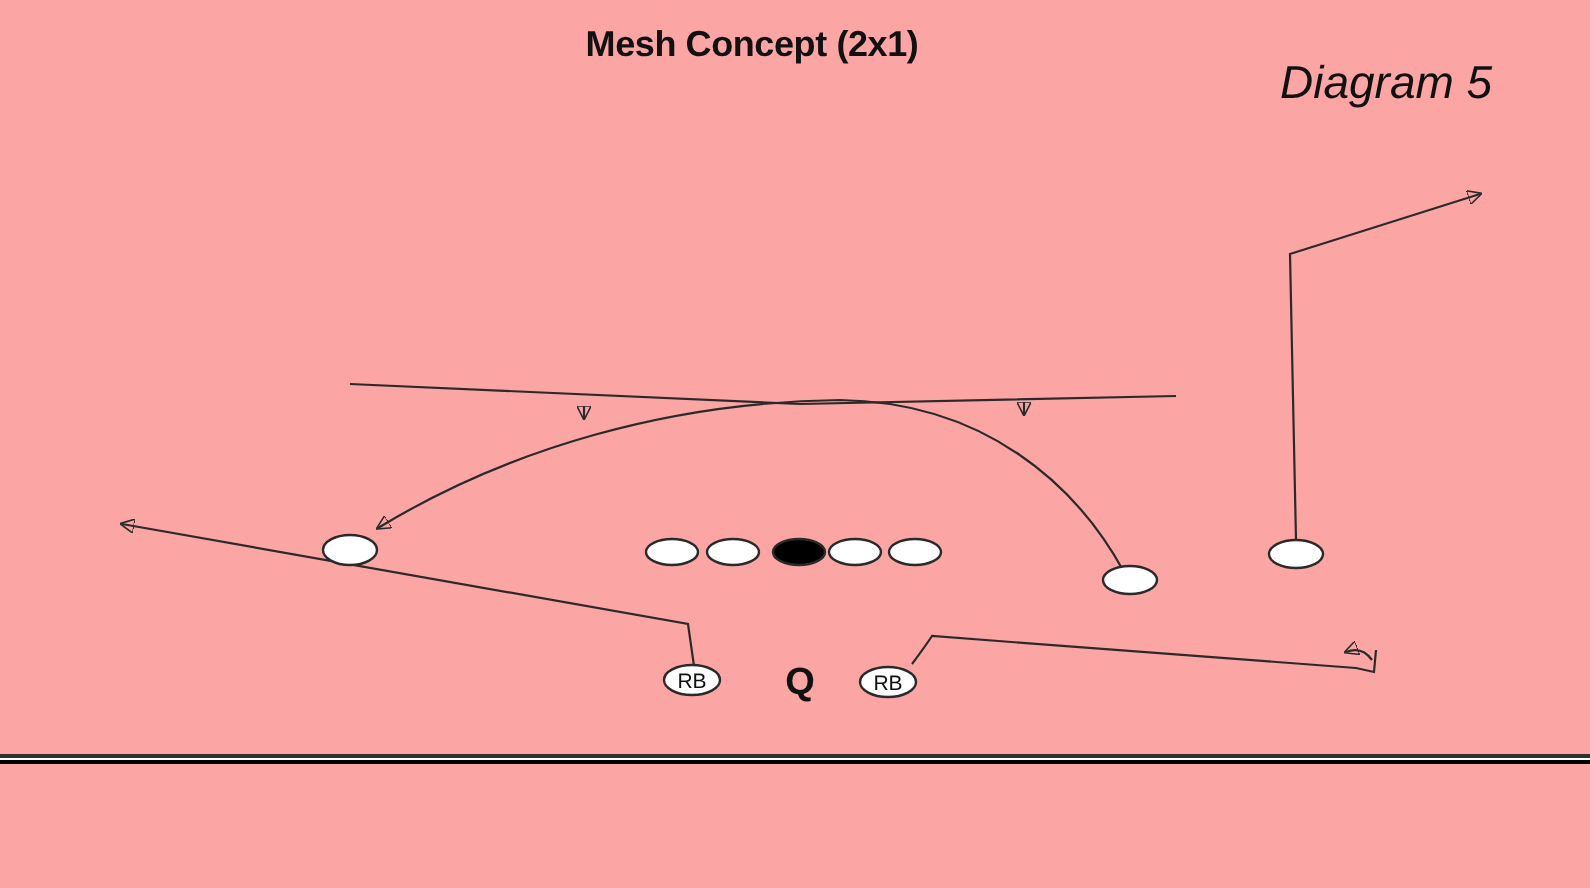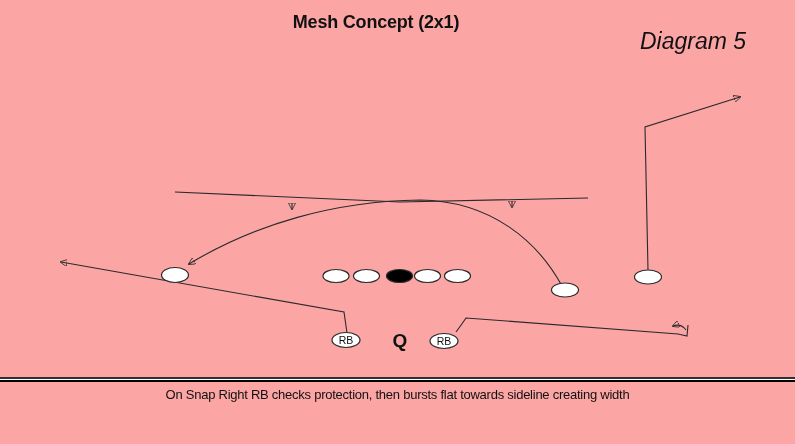--- a/index.html
+++ b/index.html
@@ -93,16 +93,15 @@
 
     <ellipse cx="444" cy="341" rx="14" ry="7.5"></ellipse>
     <text x="444" y="345" class="rb-text">RB</text>
 
     <text x="400" y="347" class="qb-text">Q</text>
   </svg>
 
   <div class="divider"></div>
 
   <div class="caption">
-    <div>On Snap Right RB checks protection, then bursts flat towards sideline creating width</div>
   </div>
 
 </div>
 
 </body></html>

